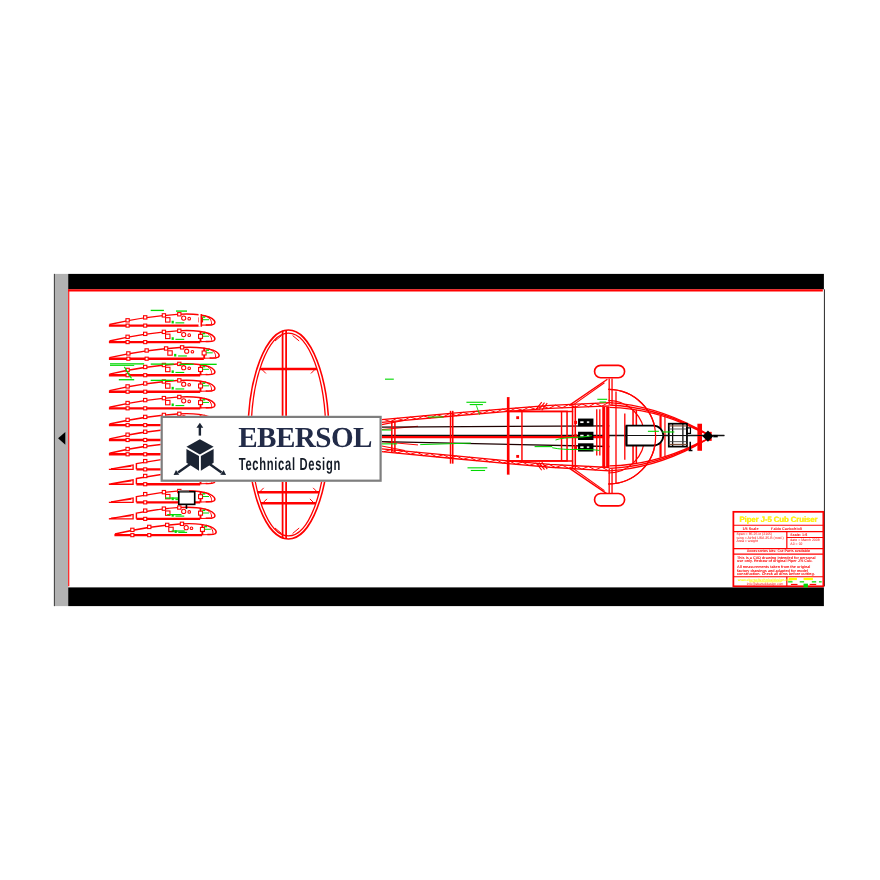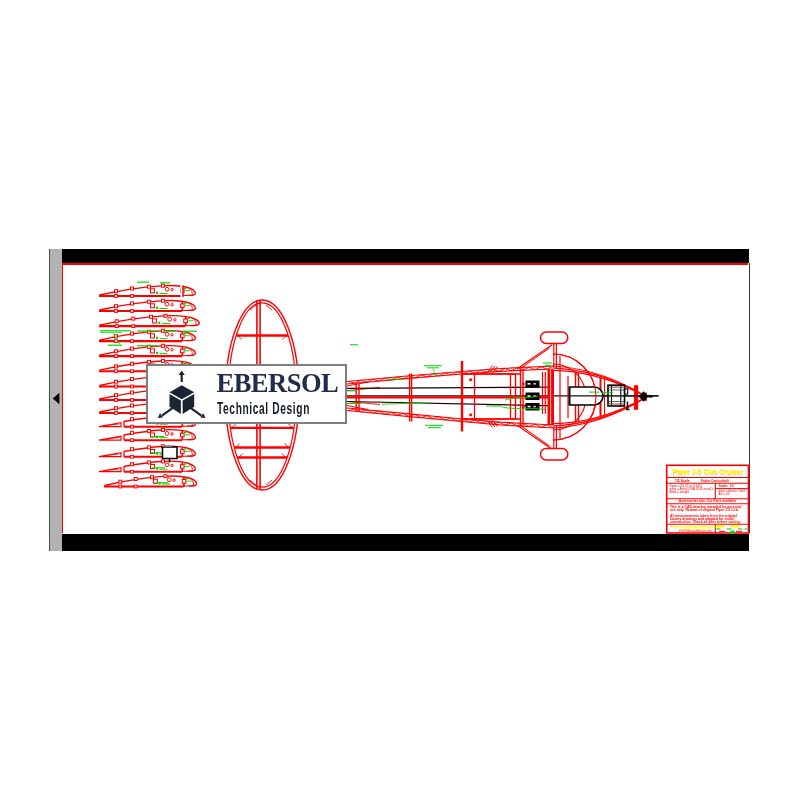--- a/index.html
+++ b/index.html
@@ -442,21 +442,21 @@
       <rect x="717" y="525.2" width="7.5" height="2.2" fill="#ffff00"></rect>
       <rect x="730.5" y="525.2" width="8.5" height="2.2" fill="#ffff00"></rect>
       <rect x="716.5" y="528.4" width="4" height="1.1" fill="#00d800"></rect>
       <rect x="727" y="528.4" width="4" height="1.1" fill="#00d800"></rect>
       <rect x="738" y="528.4" width="4" height="1.1" fill="#00d800"></rect>
       <rect x="744.5" y="528.4" width="2.5" height="1.1" fill="#00d800"></rect>
       <rect x="730.5" y="530.6" width="4" height="3.4" fill="#00d800"></rect>
       <rect x="719" y="530.8" width="6" height="1.0" fill="#f00"></rect>
       <rect x="736" y="530.8" width="6" height="1.0" fill="#f00"></rect>
   </svg>
-  <div class="abs" style="left:146.2px;top:364px;width:201.2px;height:59.8px;background:#fff;border:2.3px solid #7e7e7e;">
+  <div class="abs" style="left:146.2px;top:378px;width:201.2px;height:59.8px;background:#fff;border:2.3px solid #7e7e7e;">
     <svg class="abs" style="left:8.7px;top:4.4px;" width="51" height="50" viewBox="0 0 51 50">
       <g fill="#1b2433" stroke="none">
         <polygon points="24.7,0.4 21.6,4.9 27.8,4.9"></polygon>
         <rect x="23.6" y="4.2" width="2.2" height="7.8"></rect>
         <polygon points="24.7,15.3 37.2,22.2 24.7,29.2 12.5,22.2"></polygon>
         <polygon points="12.5,24.1 23.9,30.5 23.9,43.9 12.5,36.7 12.5,24.1"></polygon>
         <polygon points="37.2,24.1 25.6,30.5 25.6,43.9 37.2,36.7 37.2,24.1"></polygon>
         <polygon points="0.8,47.9 6.0,47.5 3.0,43.3"></polygon>
         <polygon points="48.5,47.9 43.3,47.5 46.3,43.3"></polygon>
       </g>

